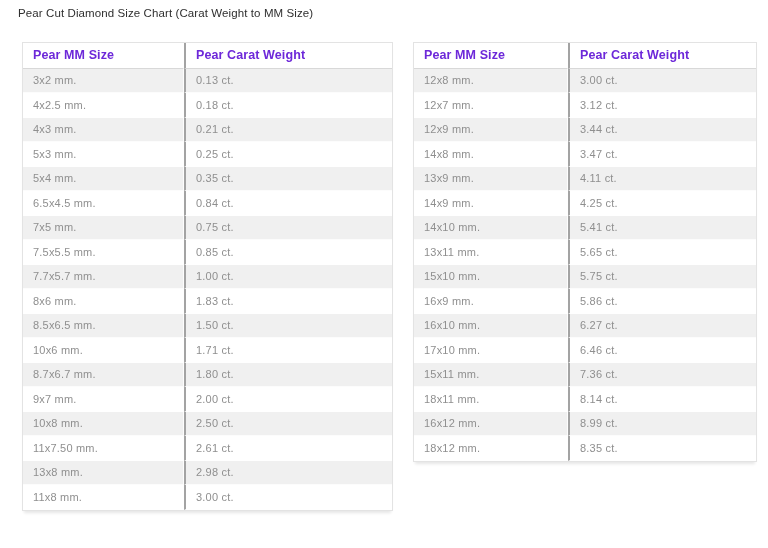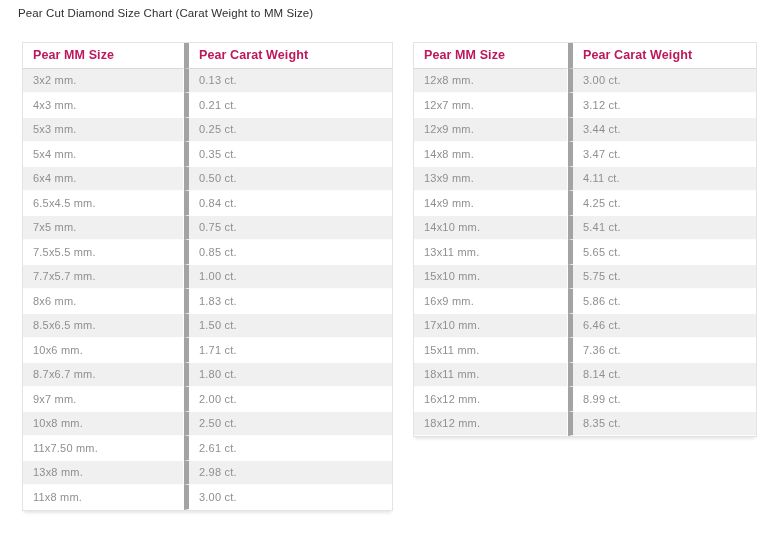--- a/index.html
+++ b/index.html
@@ -38,40 +38,40 @@
   table.size-chart.left  col.c2 { width: 208px; }
   table.size-chart.right col.c1 { width: 154px; }
   table.size-chart.right col.c2 { width: 188px; }
   th {
     height: 25.5px;
     padding: 0 10px;
     text-align: left;
     vertical-align: middle;
     font-size: 12.5px;
     font-weight: bold;
-    color: #be185d;
+    color: #6d28d9;
     background: #ffffff;
     border-bottom: 1px solid #d8d8d8;
     letter-spacing: 0.1px;
     white-space: nowrap;
   }
   td {
     height: 24.5px;
     padding: 0 10px;
     vertical-align: middle;
     font-size: 11px;
     color: #8f8f8f;
     background: #ffffff;
     letter-spacing: 0.2px;
     white-space: nowrap;
   }
   tbody tr:nth-child(odd) td { background: #f0f0f0; }
   tbody tr:nth-child(even) td { background: #ffffff; }
   th:first-child, td:first-child { border-right: 1px solid rgba(255,255,255,0.9); }
-  th:last-child,  td:last-child  { border-left: 5px solid #a3a3a3; }
+  th:last-child,  td:last-child  { border-left: 2px solid #a3a3a3; }
   tbody td { border-bottom: 1px solid rgba(255,255,255,0.8); }
 </style>
 </head>
 <body>
 
 <div class="page">
 
   <div class="page-title">Pear Cut Diamond Size Chart (Carat Weight to MM Size)</div>
 
   <div class="tables-wrap">
@@ -86,34 +86,34 @@
           <th>Pear MM Size</th>
           <th>Pear Carat Weight</th>
         </tr>
       </thead>
       <tbody>
           <tr>
             <td>3x2 mm.</td>
             <td>0.13 ct.</td>
           </tr>
           <tr>
+            <td>4x2.5 mm.</td>
+            <td>0.18 ct.</td>
+          </tr>
+          <tr>
             <td>4x3 mm.</td>
             <td>0.21 ct.</td>
           </tr>
           <tr>
             <td>5x3 mm.</td>
             <td>0.25 ct.</td>
           </tr>
           <tr>
             <td>5x4 mm.</td>
             <td>0.35 ct.</td>
-          </tr>
-          <tr>
-            <td>6x4 mm.</td>
-            <td>0.50 ct.</td>
           </tr>
           <tr>
             <td>6.5x4.5 mm.</td>
             <td>0.84 ct.</td>
           </tr>
           <tr>
             <td>7x5 mm.</td>
             <td>0.75 ct.</td>
           </tr>
           <tr>
@@ -209,20 +209,24 @@
           </tr>
           <tr>
             <td>15x10 mm.</td>
             <td>5.75 ct.</td>
           </tr>
           <tr>
             <td>16x9 mm.</td>
             <td>5.86 ct.</td>
           </tr>
           <tr>
+            <td>16x10 mm.</td>
+            <td>6.27 ct.</td>
+          </tr>
+          <tr>
             <td>17x10 mm.</td>
             <td>6.46 ct.</td>
           </tr>
           <tr>
             <td>15x11 mm.</td>
             <td>7.36 ct.</td>
           </tr>
           <tr>
             <td>18x11 mm.</td>
             <td>8.14 ct.</td>

